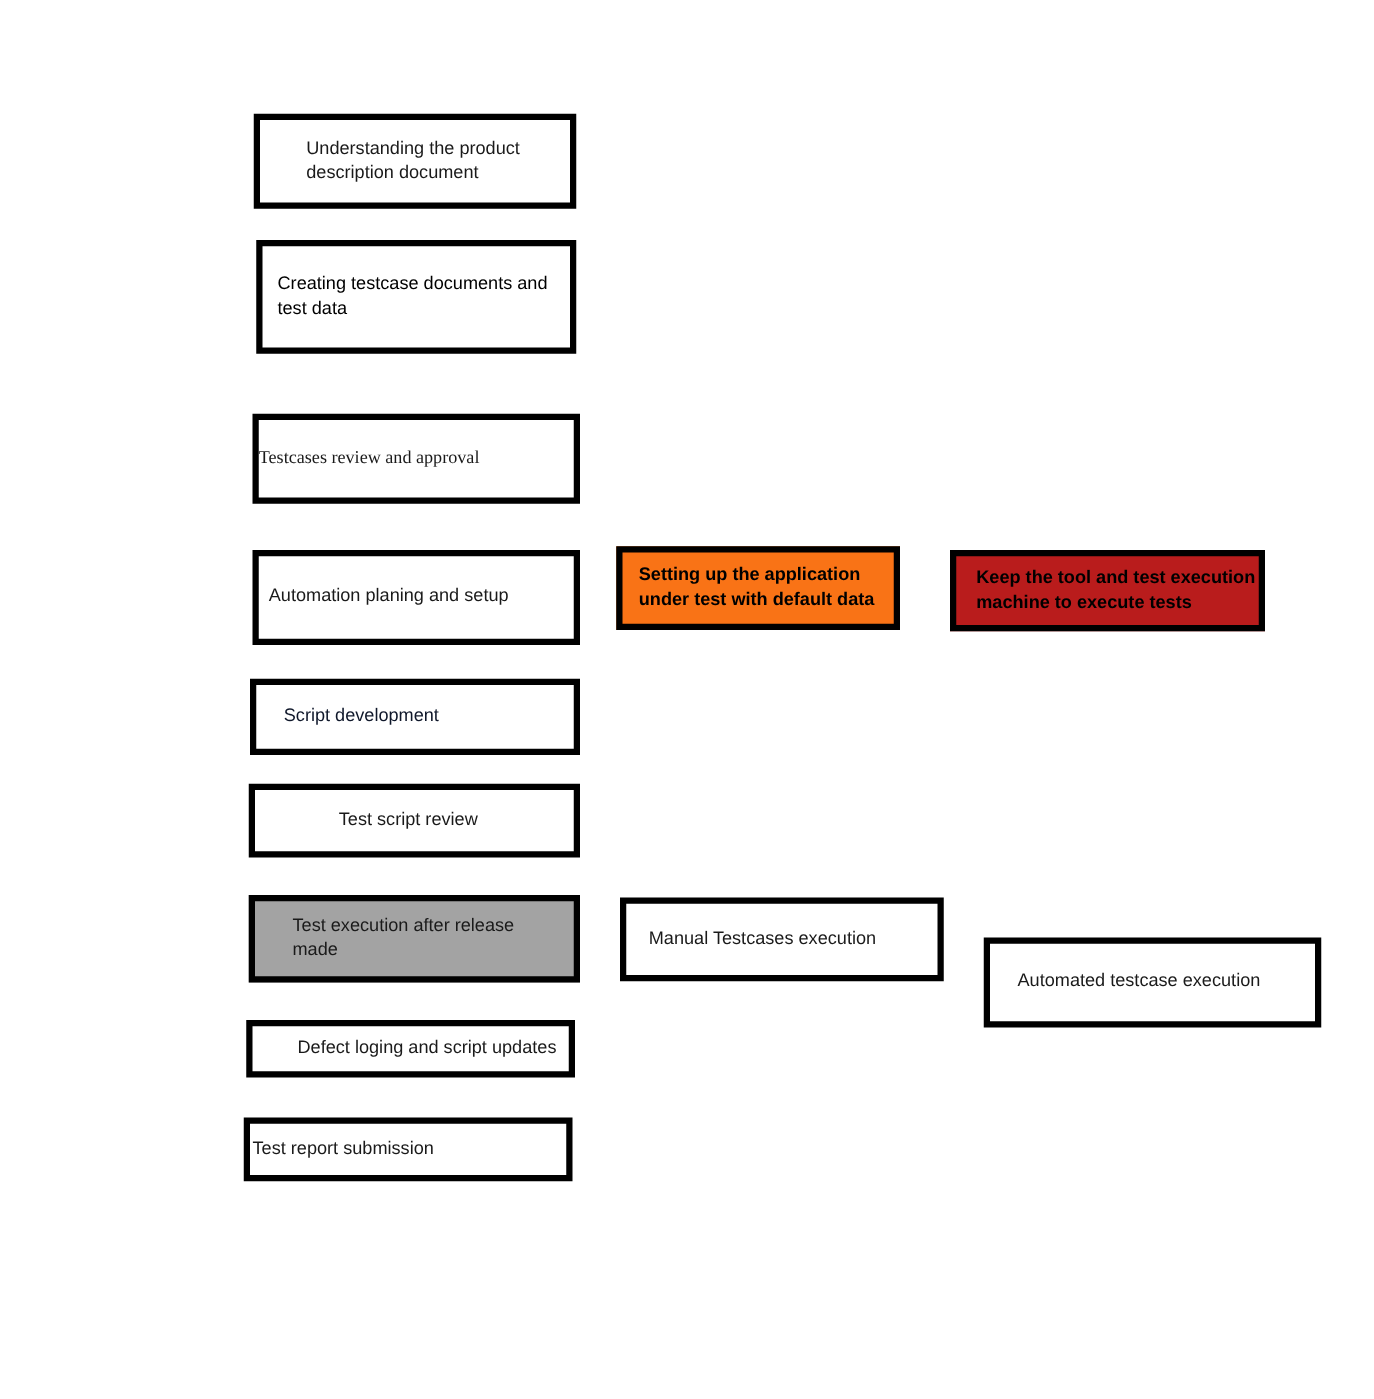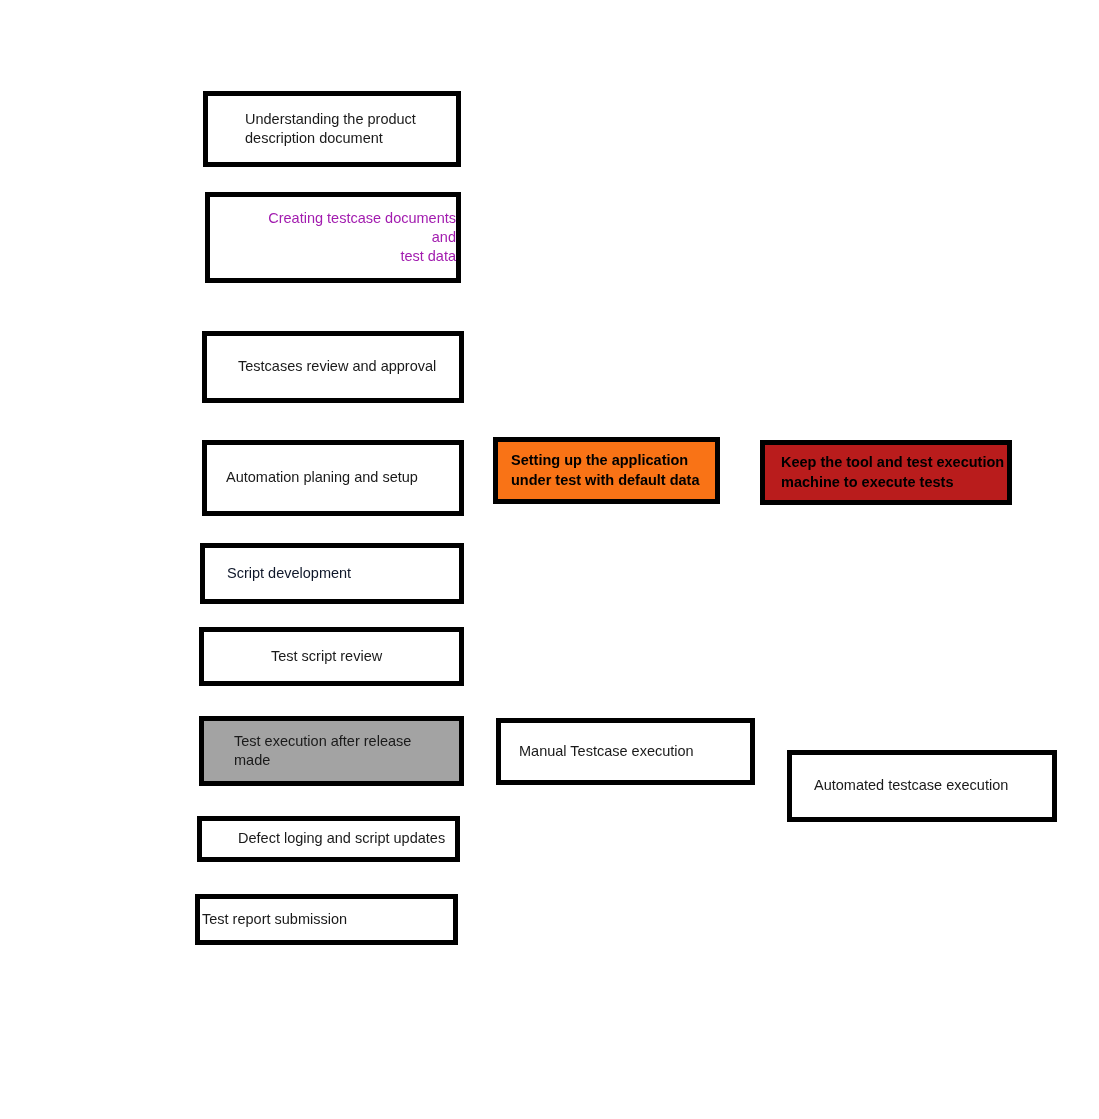--- a/index.html
+++ b/index.html
@@ -39,28 +39,28 @@
 </head>
 <body>
 
 <div id="canvas">
     <div>
       <div class="proc-box" style="left: 203px; top: 91px; width: 258px; height: 76px; border-color: rgb(0, 0, 0); background: rgb(255, 255, 255);">
         <span class="label" style="padding-left: 37px; color: rgb(26, 26, 26);">Understanding the product
 description document</span>
       </div>
       <div class="proc-box" style="left: 205px; top: 192px; width: 256px; height: 91px; border-color: rgb(0, 0, 0); background: rgb(255, 255, 255);">
-        <span class="label" style="padding-left: 42px; color: #a21caf; text-align: right;">Creating testcase documents and
+        <span class="label" style="padding-left: 12px; color: #000000;">Creating testcase documents and
 test data</span>
       </div>
       <div class="proc-box" style="left: 202px; top: 331px; width: 262px; height: 72px; border-color: rgb(0, 0, 0); background: rgb(255, 255, 255);">
-        <span class="label" style="padding-left: 31px; color: rgb(26, 26, 26);">Testcases review and approval</span>
+        <span class="label" style="color: rgb(26, 26, 26); font-family: Liberation Serif, serif;">Testcases review and approval</span>
       </div>
       <div class="proc-box" style="left: 202px; top: 440px; width: 262px; height: 76px; border-color: rgb(0, 0, 0); background: rgb(255, 255, 255);">
-        <span class="label" style="padding-left: 19px; color: rgb(26, 26, 26);">Automation planing and setup</span>
+        <span class="label" style="padding-left: 8px; color: rgb(26, 26, 26);">Automation planing and setup</span>
       </div>
       <div class="proc-box" style="left: 200px; top: 543px; width: 264px; height: 61px; border-color: rgb(0, 0, 0); background: rgb(255, 255, 255);">
         <span class="label" style="padding-left: 22px; color: #0f172a;">Script development</span>
       </div>
       <div class="proc-box" style="left: 199px; top: 627px; width: 265px; height: 59px; border-color: rgb(0, 0, 0); background: rgb(255, 255, 255);">
         <span class="label" style="padding-left: 23px; color: rgb(26, 26, 26); margin-left: 44px;">Test script review</span>
       </div>
       <div class="proc-box" style="left: 199px; top: 716px; width: 265px; height: 70px; border-color: rgb(0, 0, 0); background: #a3a3a3;">
         <span class="label" style="padding-left: 30px; color: rgb(26, 26, 26);">Test execution after release
 made</span>
@@ -71,21 +71,21 @@
       <div class="proc-box" style="left: 195px; top: 894px; width: 263px; height: 51px; border-color: rgb(0, 0, 0); background: rgb(255, 255, 255);">
         <span class="label" style="padding-left: 2px; color: rgb(26, 26, 26);">Test report submission</span>
       </div>
     </div>
     <div>
       <div class="proc-box bold" style="left: 493px; top: 437px; width: 227px; height: 67px; border-color: rgb(0, 0, 0); background: #f97316;">
         <span class="label" style="padding-left: 13px;">Setting up the application
 under test with default data</span>
       </div>
       <div class="proc-box" style="left: 496px; top: 718px; width: 259px; height: 67px; border-color: rgb(0, 0, 0); background: rgb(255, 255, 255);">
-        <span class="label" style="padding-left: 18px; color: rgb(26, 26, 26);">Manual Testcase execution</span>
+        <span class="label" style="padding-left: 18px; color: rgb(26, 26, 26);">Manual Testcases execution</span>
       </div>
     </div>
     <div>
       <div class="proc-box bold" style="left: 760px; top: 440px; width: 252px; height: 65px; border-color: rgb(0, 0, 0); background: #b91c1c;">
         <span class="label" style="padding-left: 16px;">Keep the tool and test execution
 machine to execute tests</span>
       </div>
       <div class="proc-box" style="left: 787px; top: 750px; width: 270px; height: 72px; border-color: rgb(0, 0, 0); background: rgb(255, 255, 255);">
         <span class="label" style="padding-left: 22px; color: rgb(26, 26, 26);">Automated testcase execution</span>
       </div>

